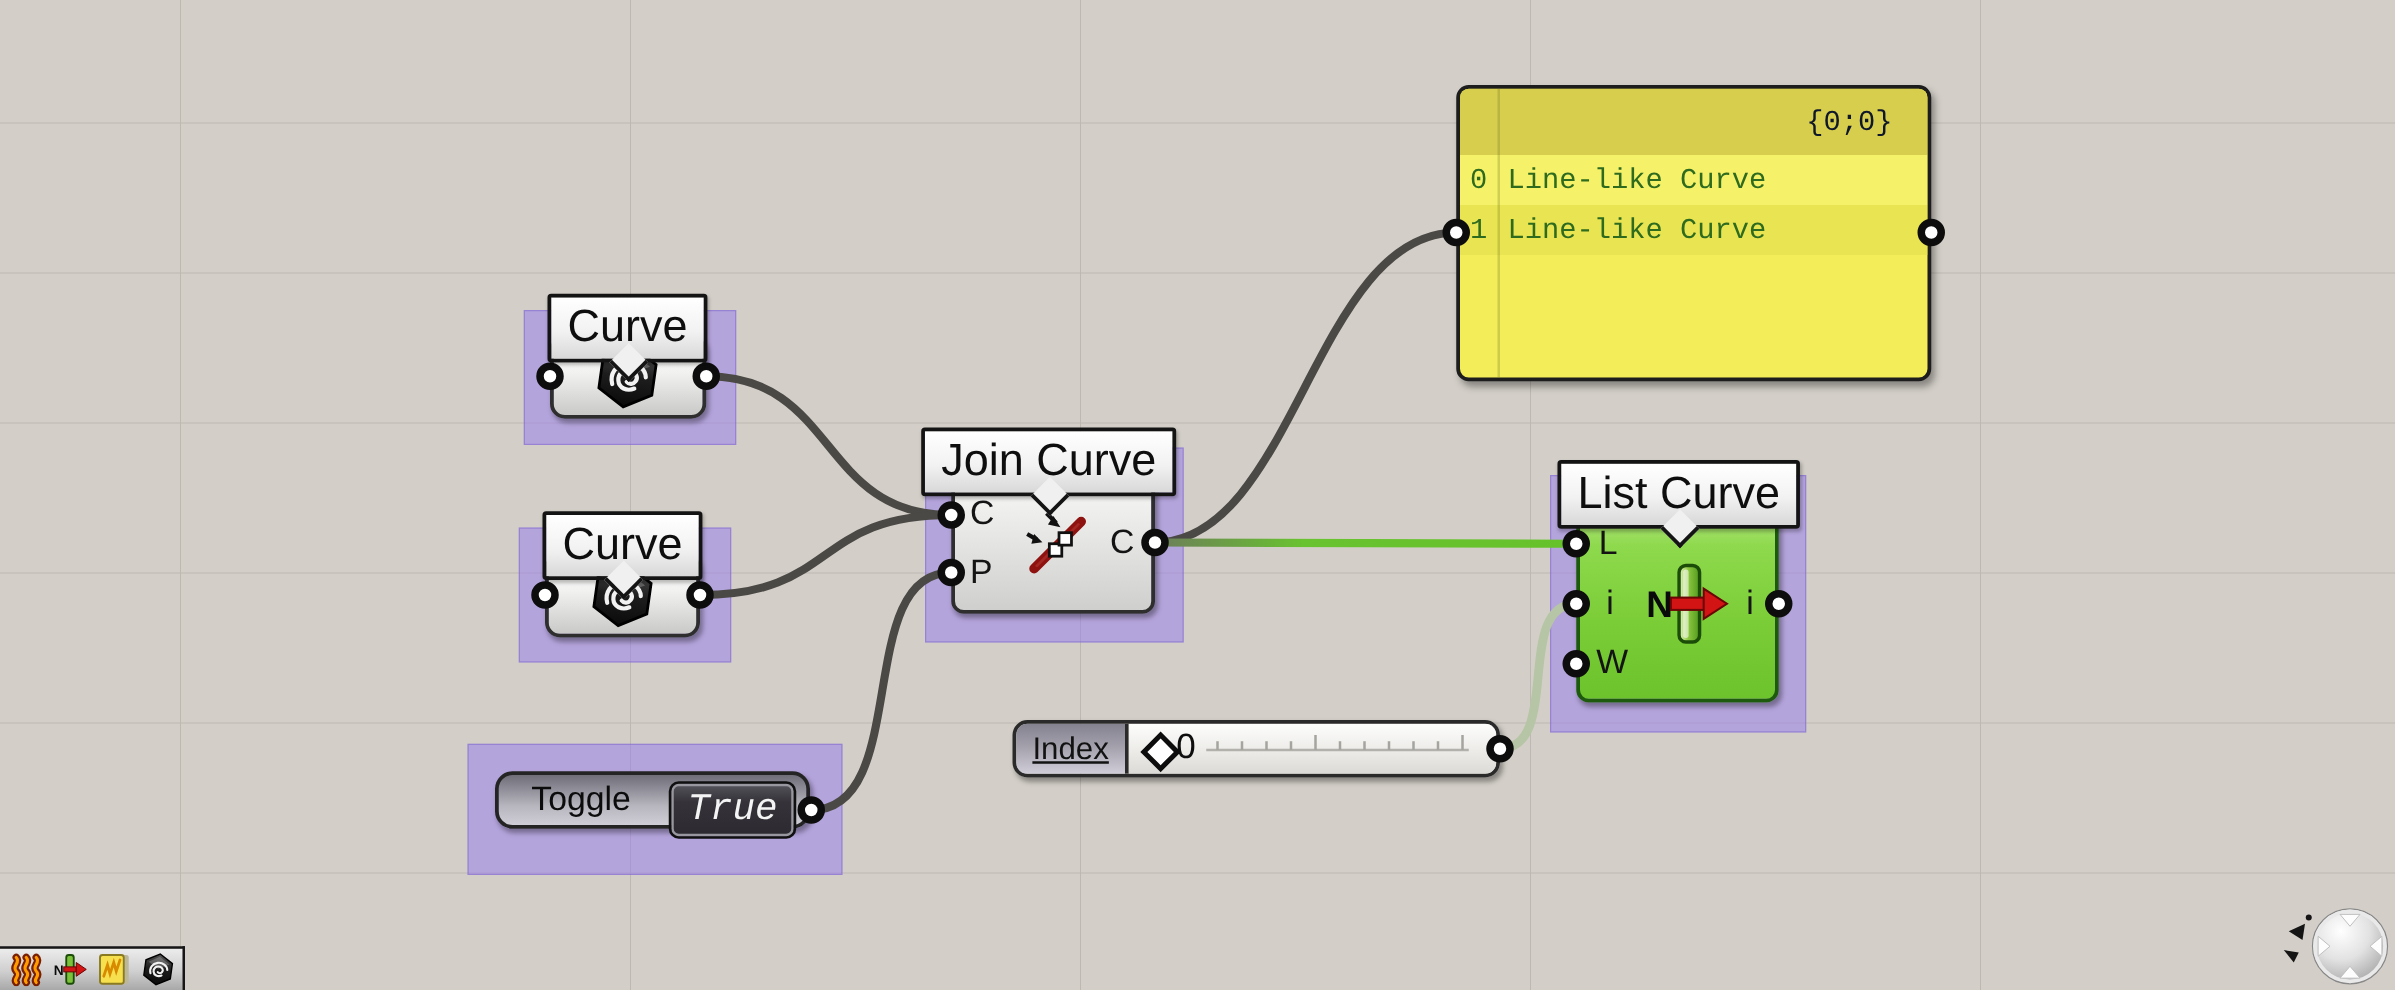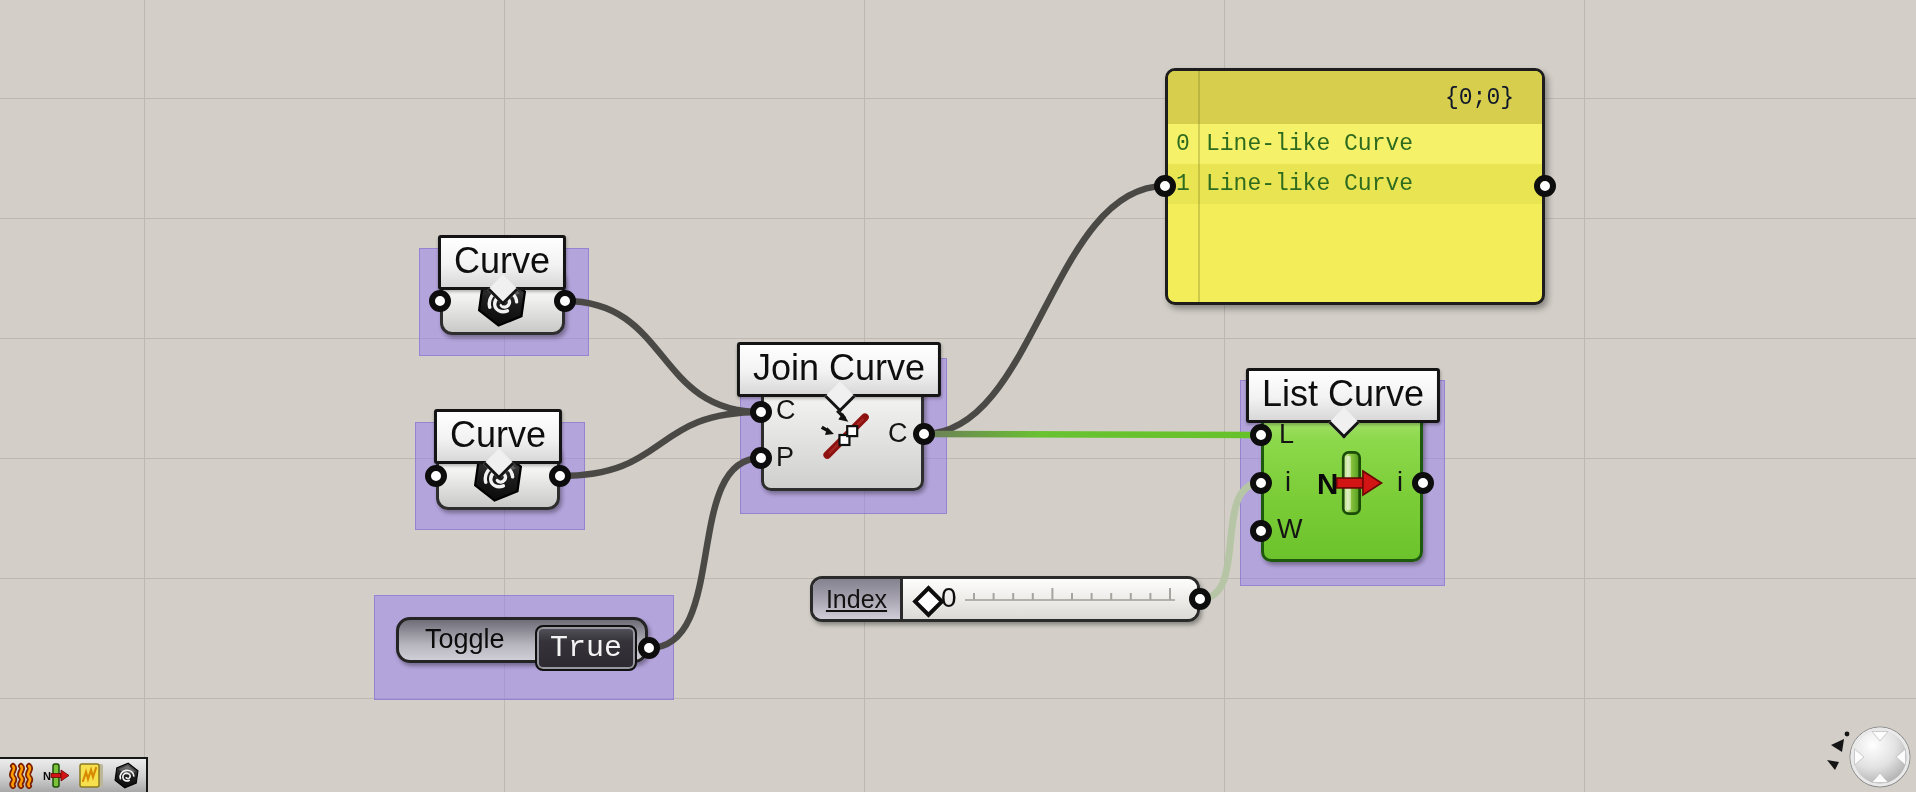--- a/index.html
+++ b/index.html
@@ -50,21 +50,21 @@
   
   .tog{position:absolute;left:396px;top:617px;width:252px;height:46px;z-index:3;box-sizing:border-box;
         border:3px solid #242424;border-radius:14px;
         background:linear-gradient(180deg,#6f6d77 0%,#8f8d97 28%,#b7b5bd 62%,#cfcdd5 100%);
         box-shadow:2px 3px 4px rgba(0,0,0,0.35);}
   .tog-label{position:absolute;left:26px;top:50%;transform:translateY(-52%);font-size:27px;color:#0c0c0c;}
   .tog-btn{position:absolute;right:8px;top:5px;width:102px;height:46px;box-sizing:border-box;
         background:linear-gradient(180deg,#56545c 0%,#353339 35%,#2c2a30 100%);
         border:2px solid #101010;border-radius:8px;box-shadow:inset 0 0 0 2px #98969e;
         color:#f4f4f4;font-family:"Liberation Mono","DejaVu Sans Mono",monospace;font-size:30px;
-        display:flex;align-items:center;justify-content:center;}
+        display:flex;align-items:center;justify-content:center;font-style:italic;}
   
   .slider{position:absolute;left:810px;top:576px;width:390px;height:46px;z-index:3;box-sizing:border-box;
         border:3px solid #2a2a2a;border-radius:12px;overflow:hidden;display:flex;
         box-shadow:2px 3px 4px rgba(0,0,0,0.35);}
   .slider-grip{width:90px;flex:none;border-right:3px solid #2a2a2a;box-sizing:border-box;
         background:linear-gradient(180deg,#858290 0%,#a3a0ac 45%,#d0cdd9 100%);
         display:flex;align-items:center;justify-content:center;font-size:25px;color:#121212;text-decoration:underline;}
   .slider-track{flex:1;position:relative;background:linear-gradient(180deg,#fdfdfc 0%,#ecebe8 55%,#dbdad6 100%);}
   .knob{position:absolute;left:14px;top:11px;width:15px;height:15px;background:#fff;border:4px solid #0d0d0d;
         transform:rotate(45deg);box-sizing:content-box;}

